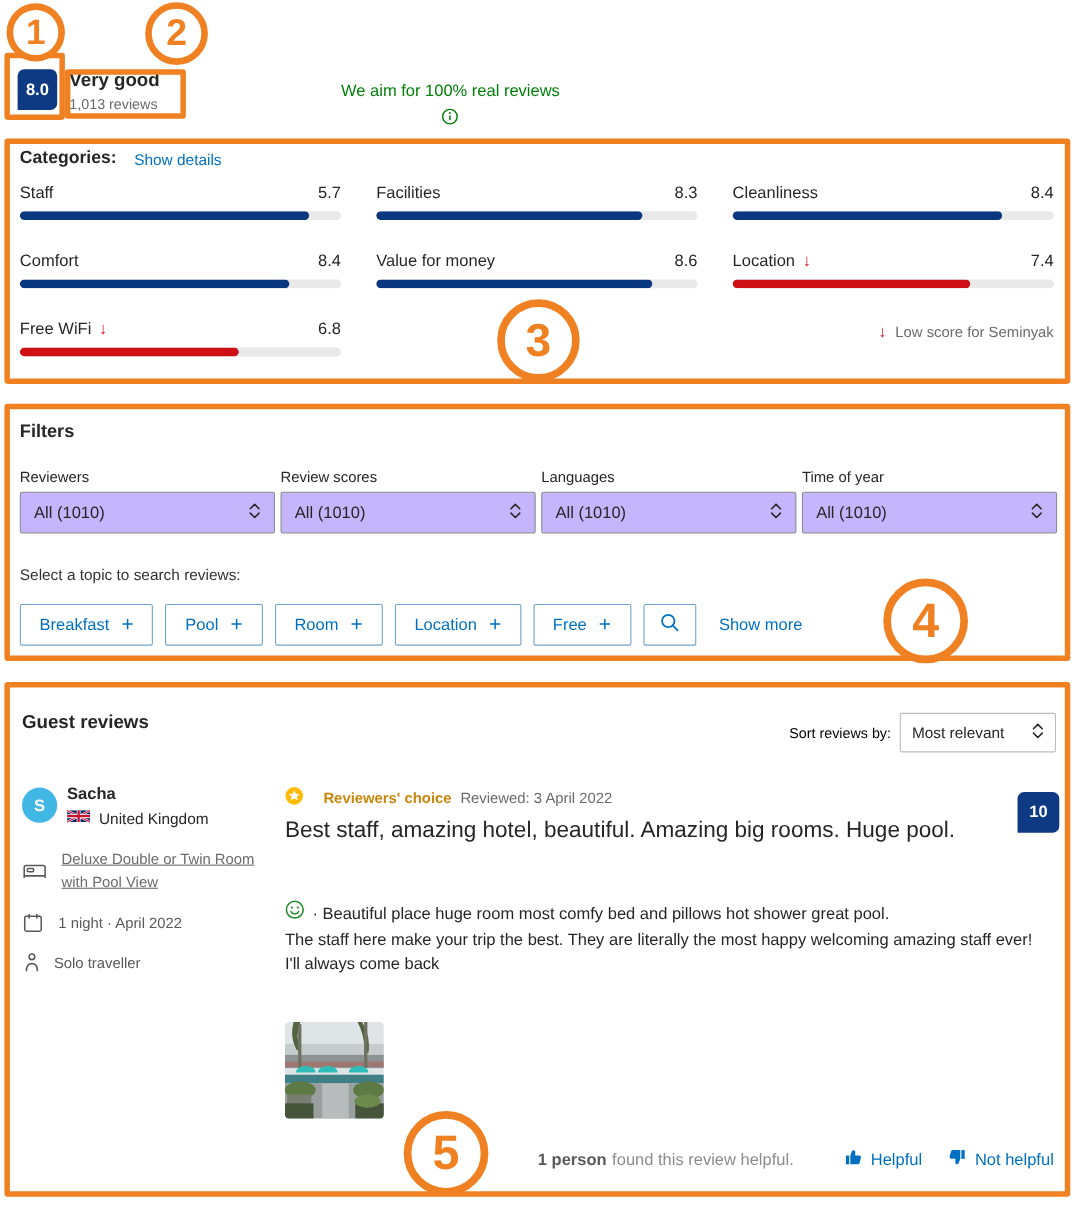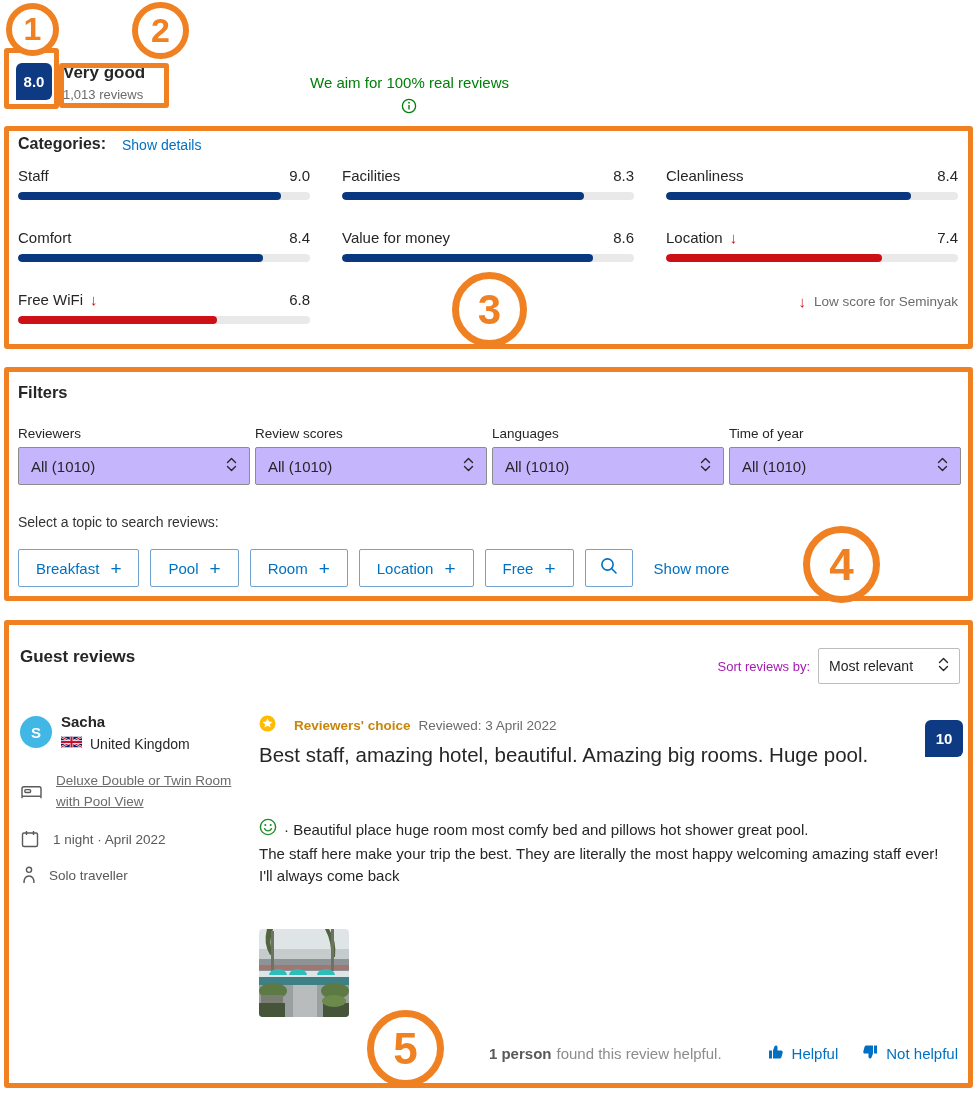--- a/index.html
+++ b/index.html
@@ -45,21 +45,21 @@
   .chip{height:38px;border:1px solid #71a3cc;border-radius:2px;background:#fff;color:#0071c2;
     font-size:15px;display:flex;align-items:center;gap:11px;padding:12px 17px;cursor:pointer;}
   .chip .plus{font-size:19px;line-height:1;}
   .chip-search{height:38px;width:48px;border:1px solid #71a3cc;border-radius:2px;background:#fff;
     display:flex;align-items:center;justify-content:center;cursor:pointer;}
   .show-more{color:#0071c2;font-size:15px;margin-left:10px;cursor:pointer;}
 
   
   .gr-title{position:absolute;left:20px;top:647px;font-size:17px;font-weight:bold;}
   .sort-wrap{position:absolute;right:20px;top:648px;display:flex;align-items:center;gap:8px;}
-  .sort-label{font-size:13px;color:#a21caf;}
+  .sort-label{font-size:13px;color:#000000;}
   .sort-select{width:142px;height:36px;border:1px solid #bdbdbd;border-radius:2px;background:#fff;
     display:flex;align-items:center;justify-content:space-between;padding:0 10px;
     font-size:14px;cursor:pointer;}
 
   .avatar{position:absolute;left:20px;top:716px;width:32px;height:32px;border-radius:50%;
     background:#41b7e6;color:#fff;font-weight:bold;font-size:15px;
     display:flex;align-items:center;justify-content:center;}
   .reviewer-name{position:absolute;left:61px;top:713px;font-size:15px;font-weight:bold;}
   .reviewer-country{position:absolute;left:61px;top:735px;display:flex;align-items:center;gap:8px;
     font-size:14px;color:#262626;}
@@ -122,21 +122,21 @@
     </span>
   </div>
 
   <div class="cat-title">Categories:</div>
   <div class="show-details">Show details</div>
   <div class="cat-grid">
       <div class="cat-item">
     <div class="cat-head">
       <span class="cat-label">Staff</span>
 
-      <span class="cat-value">9.0</span>
+      <span class="cat-value">5.7</span>
     </div>
     <div class="cat-bar">
       <div class="cat-fill" style="width: 90%; background: rgb(10, 56, 128);"></div>
     </div>
   </div>
       <div class="cat-item">
     <div class="cat-head">
       <span class="cat-label">Facilities</span>
 
       <span class="cat-value">8.3</span>

